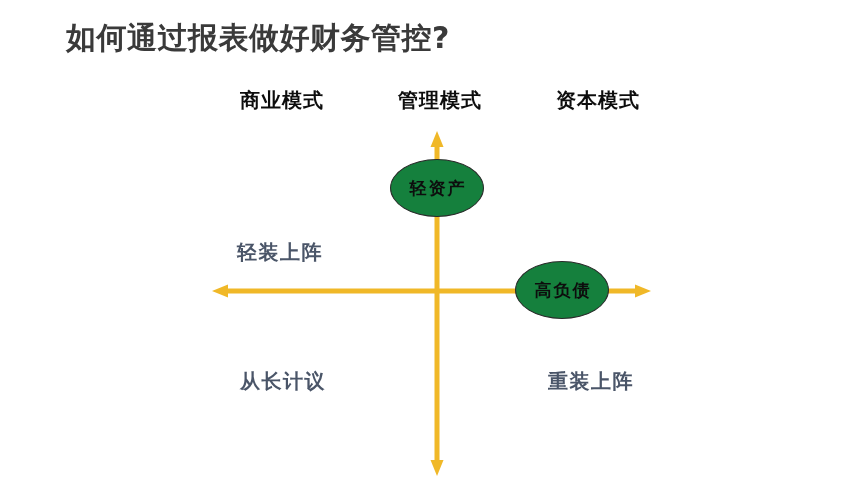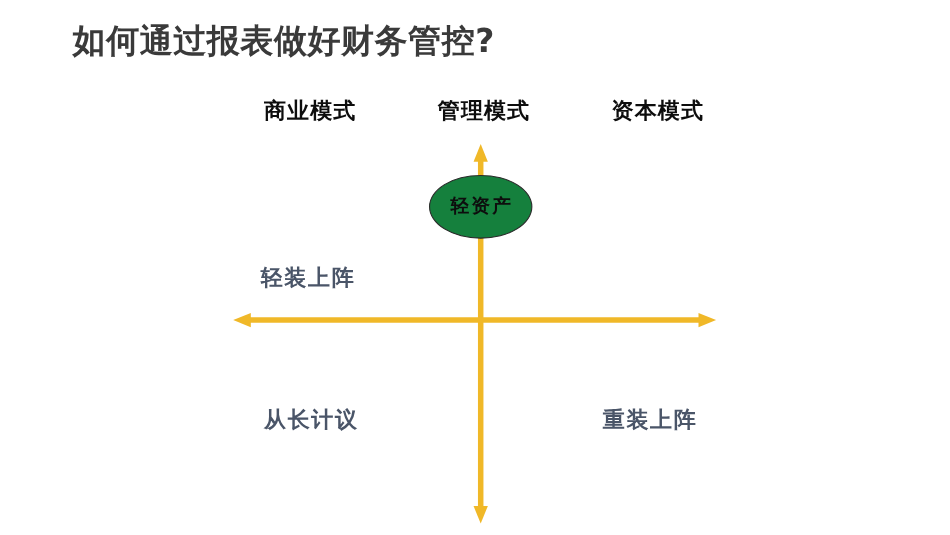--- a/index.html
+++ b/index.html
@@ -131,18 +131,21 @@
 
     <polygon points="651,291 635,284.5 635,297.5" fill="#F0B828"></polygon>
   </svg>
 
   <div class="node" id="node-top">
     <span class="node-label">轻资产</span>
   </div>
 
 
 
+  <div class="node" id="node-right">
+    <span class="node-label">高负债</span>
+  </div>
 
   <div class="quadrant-label" id="quad-tl">轻装上阵</div>
   <div class="quadrant-label" id="quad-br">重装上阵</div>
   <div class="quadrant-label" id="quad-bl">从长计议</div>
 
 </div>
 
 </body></html>

